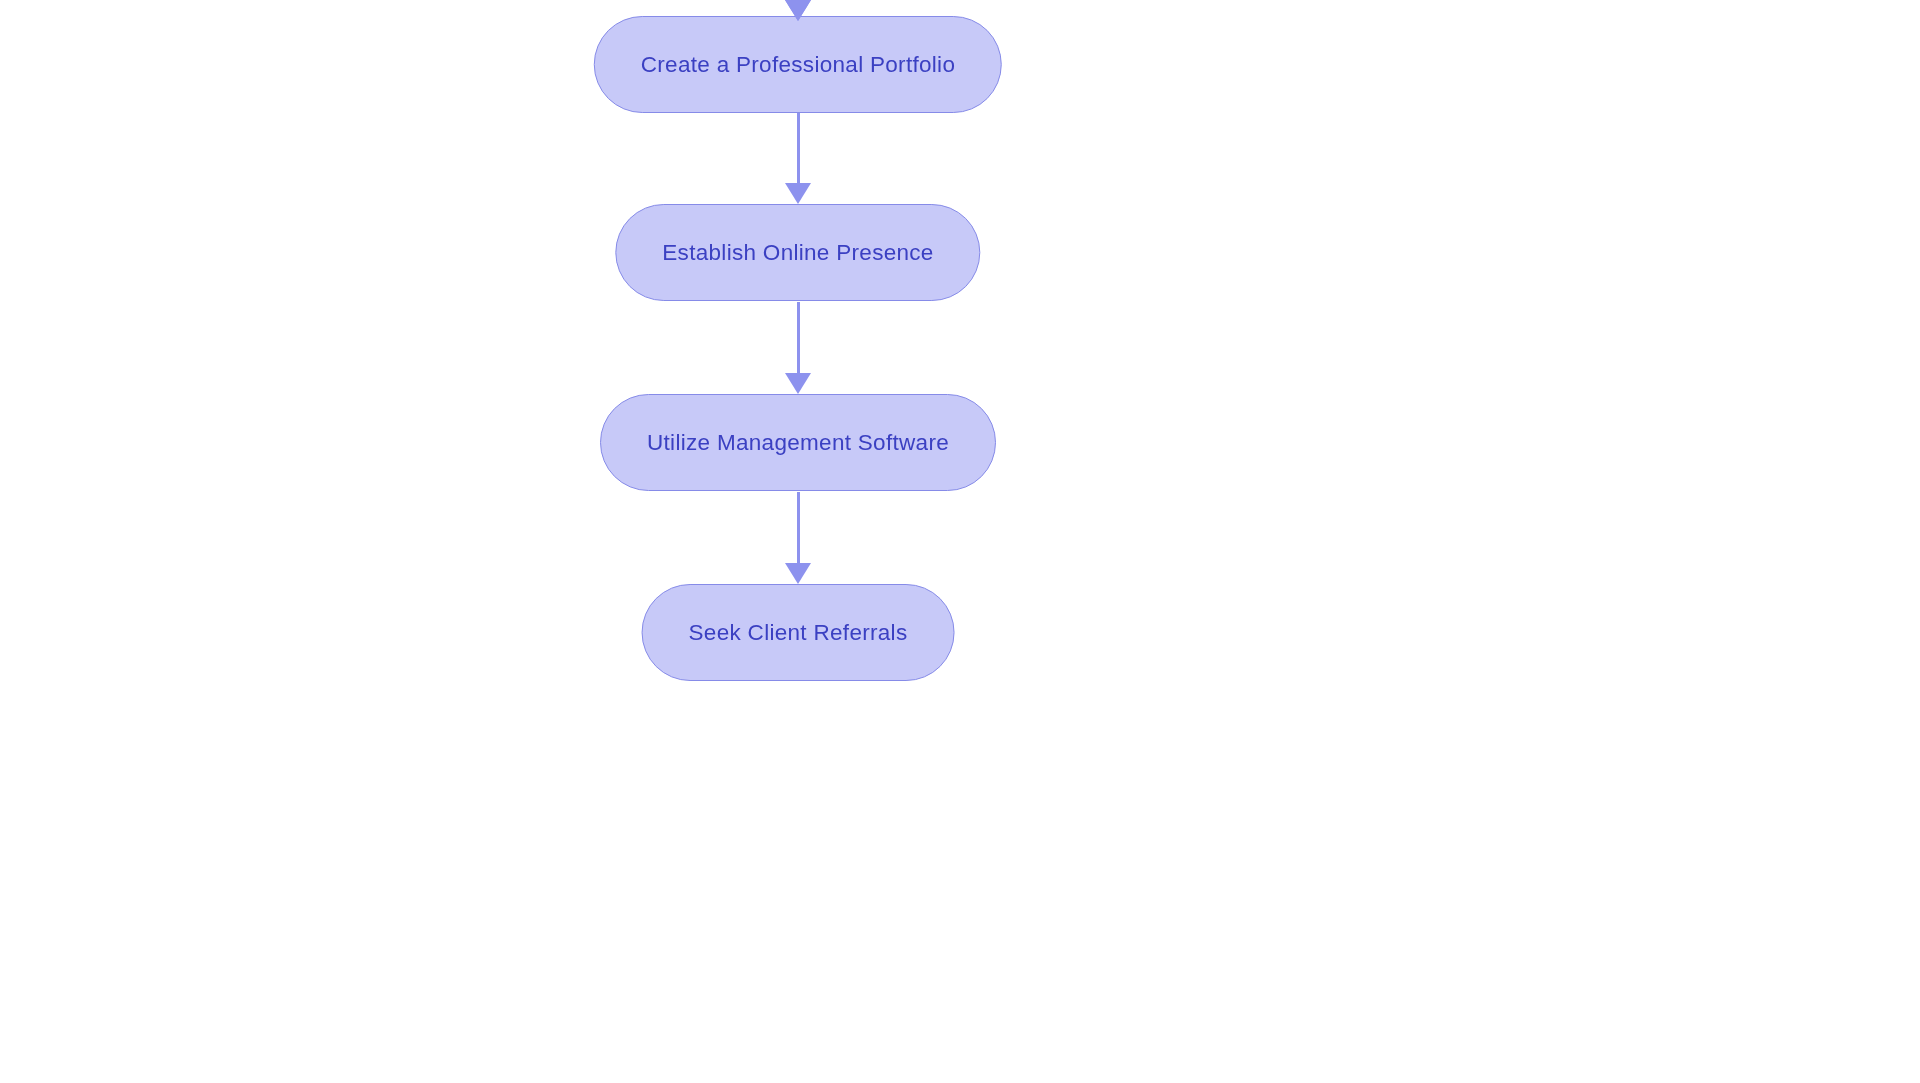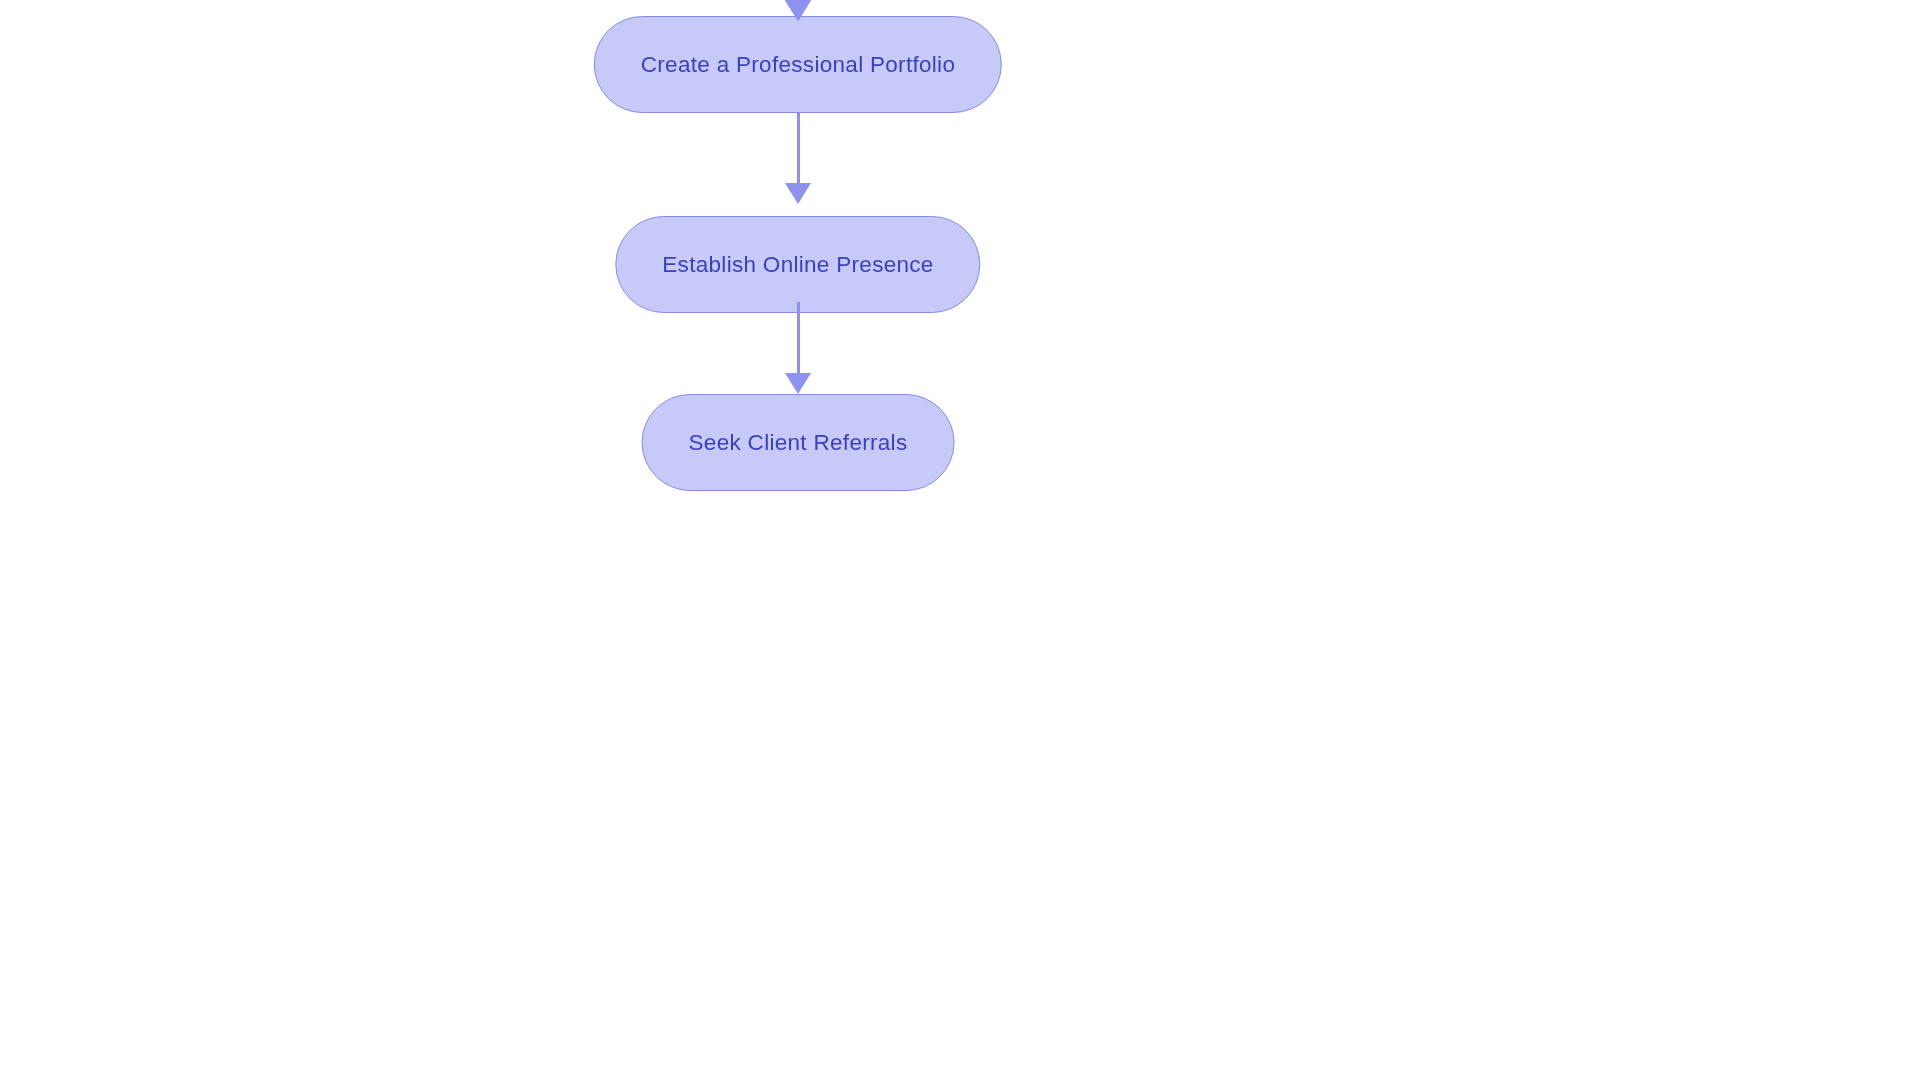--- a/index.html
+++ b/index.html
@@ -38,21 +38,21 @@
     border-radius: 49px;
     white-space: nowrap;
   }
   .flow-node .label {
     font-size: 22.5px;
     letter-spacing: 0.3px;
     color: var(--text-color);
   }
   
   .flow-node:nth-of-type(1) { top: 16px; }
-  .flow-node:nth-of-type(2) { top: 216px; justify-content: center; }
+  .flow-node:nth-of-type(2) { top: 204px; justify-content: center; }
   .flow-node:nth-of-type(3) { top: 394px; }
   .flow-node:nth-of-type(4) { top: 584px; }
   .flow-node:nth-of-type(5) { top: 774px; }
   .flow-node:nth-of-type(6) { top: 964px; }
 
   .connector {
     position: absolute;
     left: 50%;
     transform: translateX(-50%);
     width: 26px;
@@ -85,20 +85,23 @@
 
   <div class="flow-node">
     <span class="label">Create a Professional Portfolio</span>
   </div>
 
   <div class="flow-node">
     <span class="label">Establish Online Presence</span>
   </div>
 
 
+  <div class="flow-node">
+    <span class="label">Utilize Management Software</span>
+  </div>
 
 
   <div class="flow-node">
     <span class="label">Seek Client Referrals</span>
   </div>
 
   <div class="connector">
     <div class="line"></div>
     <div class="head"></div>
   </div>

